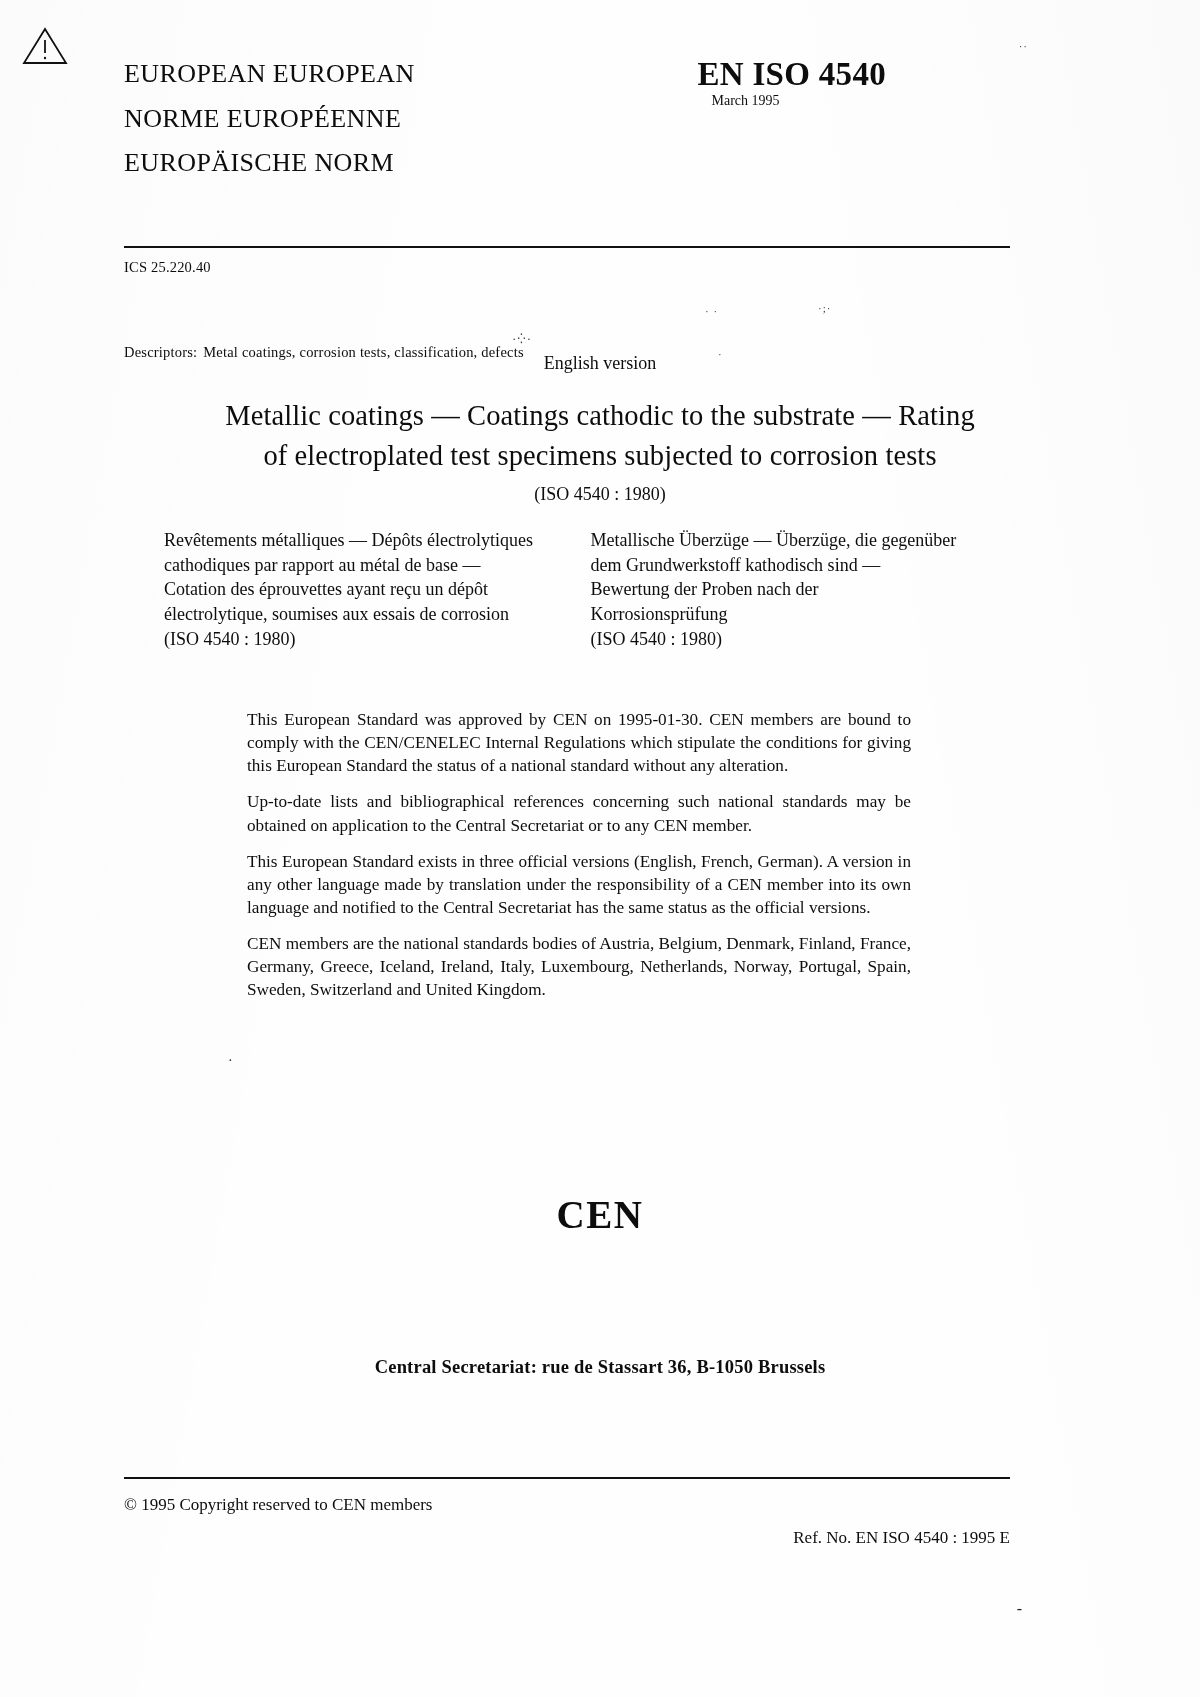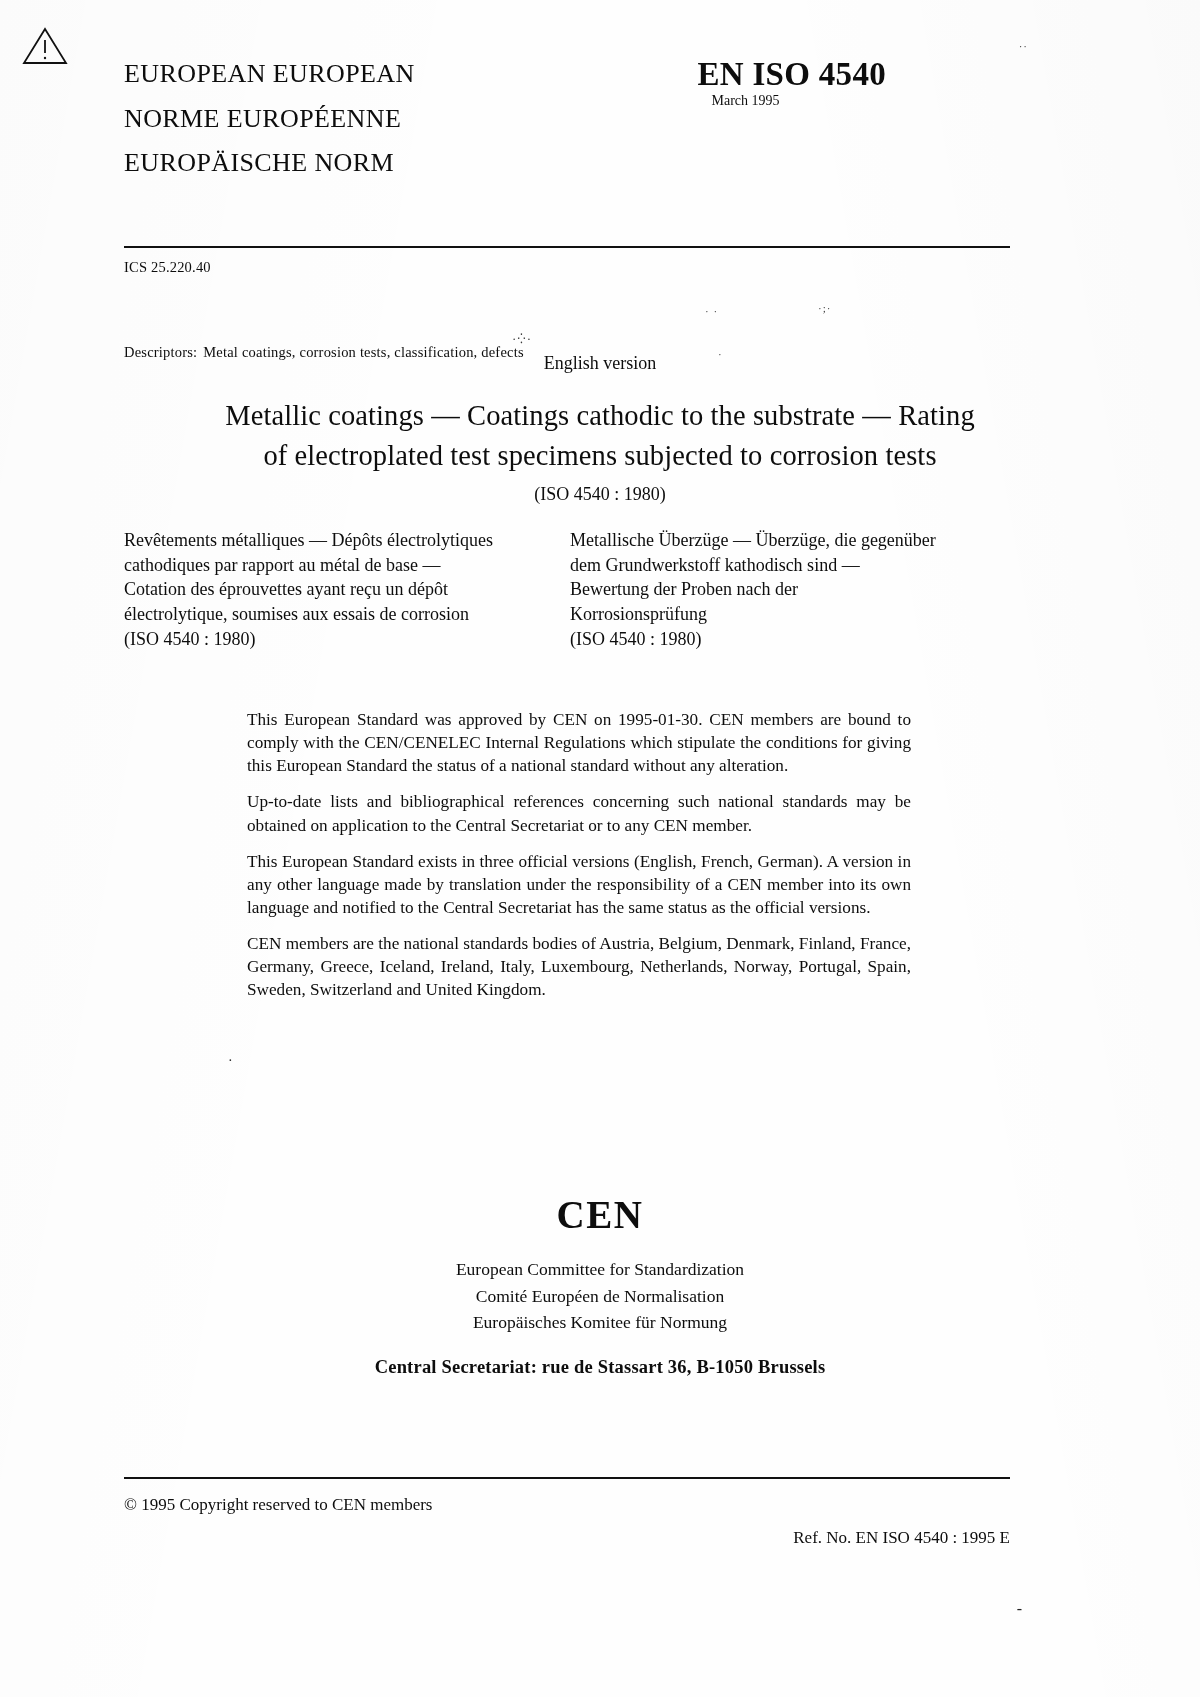--- a/index.html
+++ b/index.html
@@ -147,21 +147,21 @@
     left: 124px;
     top: 528px;
     width: 892px;
     display: flex;
   }
   .lang-col {
     width: 446px;
     font-size: 18px;
     line-height: 1.37;
   }
-  .lang-col.fr { padding-right: 22px; box-sizing: border-box; }
+  .lang-col.fr { padding-right: 22px; box-sizing: border-box; margin-left: 40px; }
 
   
   .body-block {
     position: absolute;
     left: 247px;
     top: 708px;
     width: 664px;
     font-size: 17.2px;
     line-height: 1.345;
   }
@@ -296,25 +296,20 @@
   <div class="body-block">
     <p>This European Standard was approved by CEN on 1995-01-30. CEN members are bound to comply with the CEN/CENELEC Internal Regulations which stipulate the conditions for giving this European Standard the status of a national standard without any alteration.</p>
     <p>Up-to-date lists and bibliographical references concerning such national standards may be obtained on application to the Central Secretariat or to any CEN member.</p>
     <p>This European Standard exists in three official versions (English, French, German). A version in any other language made by translation under the responsibility of a CEN member into its own language and notified to the Central Secretariat has the same status as the official versions.</p>
     <p>CEN members are the national standards bodies of Austria, Belgium, Denmark, Finland, France, Germany, Greece, Iceland, Ireland, Italy, Luxembourg, Netherlands, Norway, Portugal, Spain, Sweden, Switzerland and United Kingdom.</p>
   </div>
 
   <div class="tiny-dot">·</div>
 
   <div class="cen-logo">CEN</div>
-  <div class="cen-names">
-    <div>European Committee for Standardization</div>
-    <div>Comité Européen de Normalisation</div>
-    <div>Europäisches Komitee für Normung</div>
-  </div>
   <div class="secretariat">Central Secretariat: rue de Stassart 36, B-1050 Brussels</div>
 
   <div class="rule bottom"></div>
 
   <div class="copyright">© 1995 Copyright reserved to CEN members</div>
   <div class="refno">Ref. No. EN ISO 4540 : 1995  E</div>
   <div class="hyphen-mark">-</div>
 
 </div>
 

